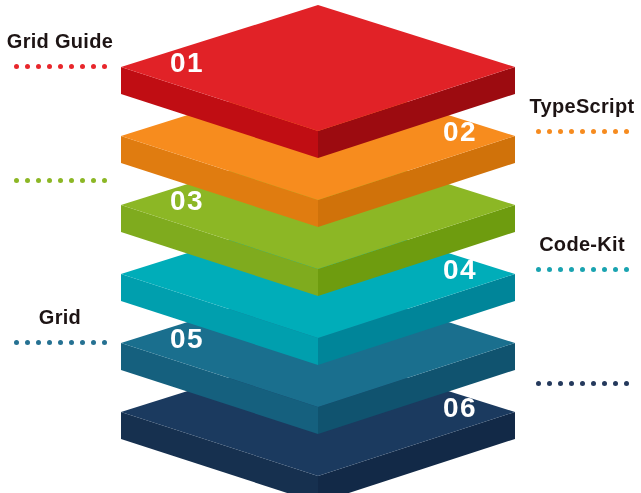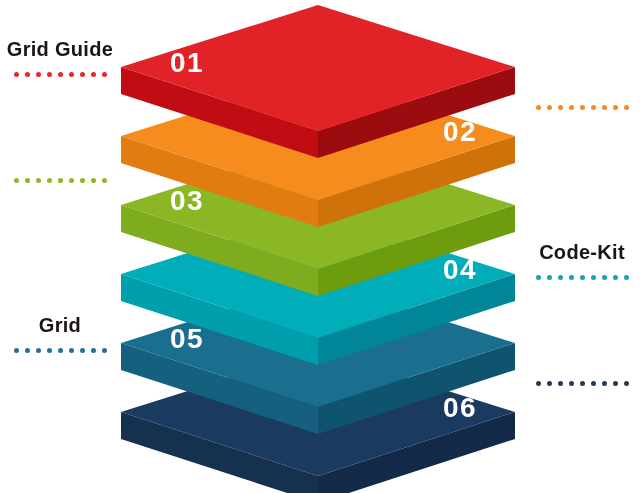--- a/index.html
+++ b/index.html
@@ -20,21 +20,20 @@
     position:absolute;
     width:120px;
     text-align:center;
   }
   .label-text{
     font-size:20px;
     font-weight:bold;
     letter-spacing:0.3px;
     line-height:24px;
     white-space:nowrap;
-    margin-top:8px;
   }
   .dots{
     display:flex;
     gap:6px;
     justify-content:center;
     margin-top:11px;
   }
   .dots span{
     width:5px;height:5px;border-radius:50%;
     display:inline-block;
@@ -91,20 +90,21 @@
           <span style="background: rgb(232, 38, 43);"></span>
           <span style="background: rgb(232, 38, 43);"></span>
           <span style="background: rgb(232, 38, 43);"></span>
           <span style="background: rgb(232, 38, 43);"></span>
           <span style="background: rgb(232, 38, 43);"></span>
           <span style="background: rgb(232, 38, 43);"></span>
           <span style="background: rgb(232, 38, 43);"></span>
         </div>
       </div>
       <div class="label-block" style="left: 522px; top: 94px;">
+        <div class="label-text" style="color: rgb(29, 20, 20);">TypeScript</div>
         <div class="dots">
           <span style="background: rgb(246, 139, 31);"></span>
           <span style="background: rgb(246, 139, 31);"></span>
           <span style="background: rgb(246, 139, 31);"></span>
           <span style="background: rgb(246, 139, 31);"></span>
           <span style="background: rgb(246, 139, 31);"></span>
           <span style="background: rgb(246, 139, 31);"></span>
           <span style="background: rgb(246, 139, 31);"></span>
           <span style="background: rgb(246, 139, 31);"></span>
           <span style="background: rgb(246, 139, 31);"></span>

